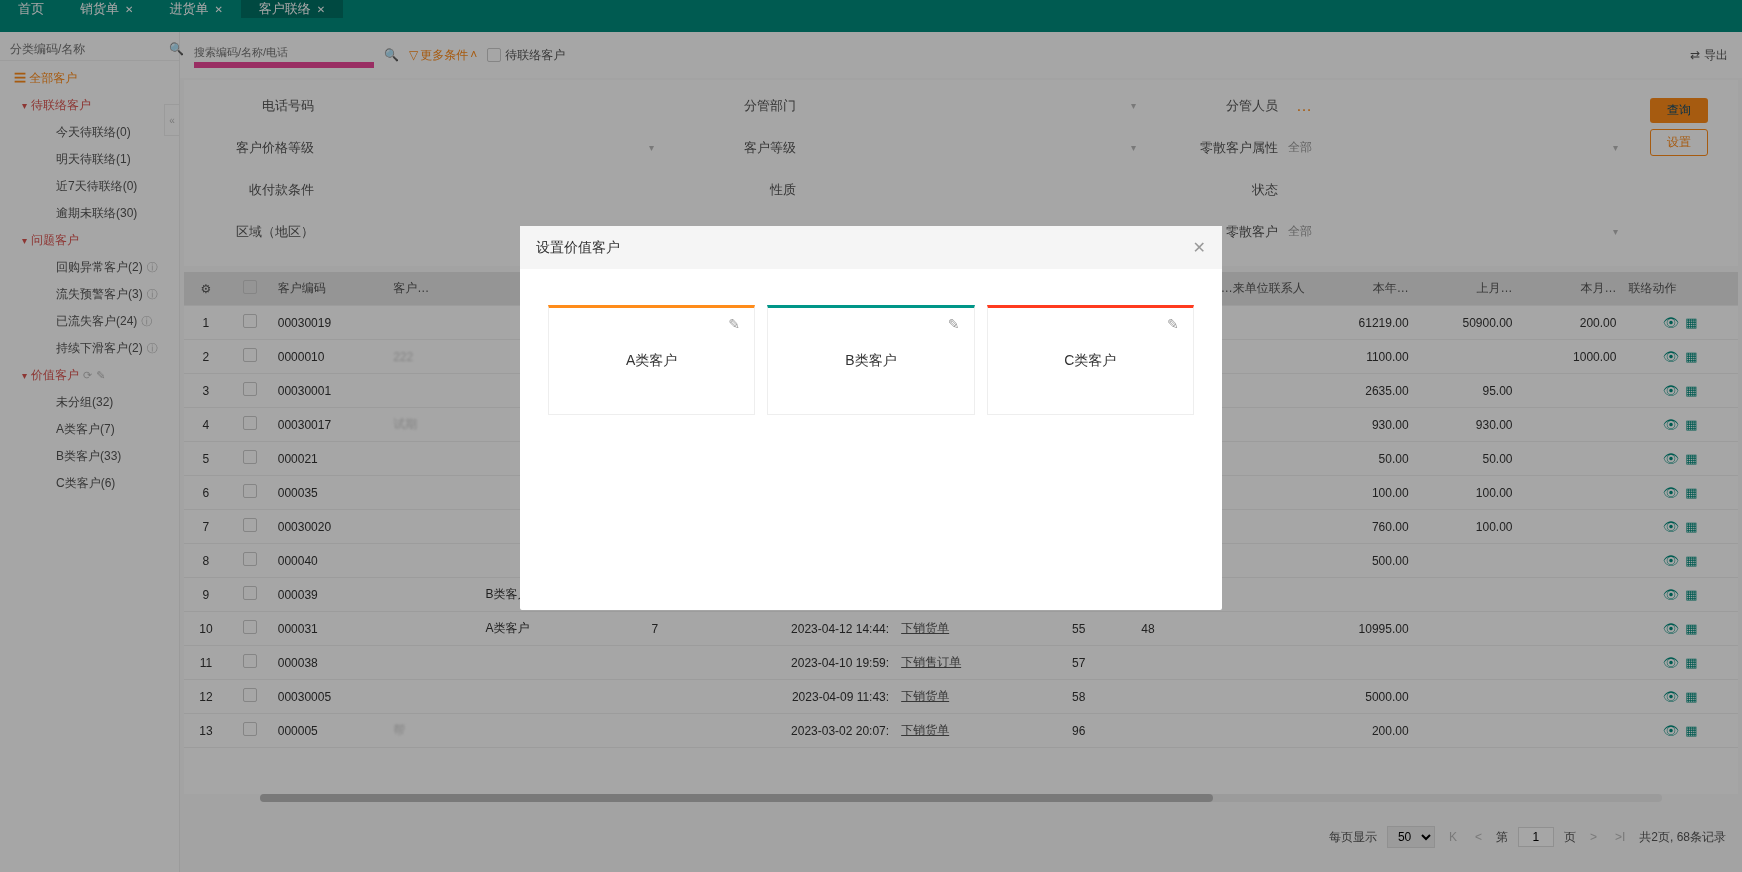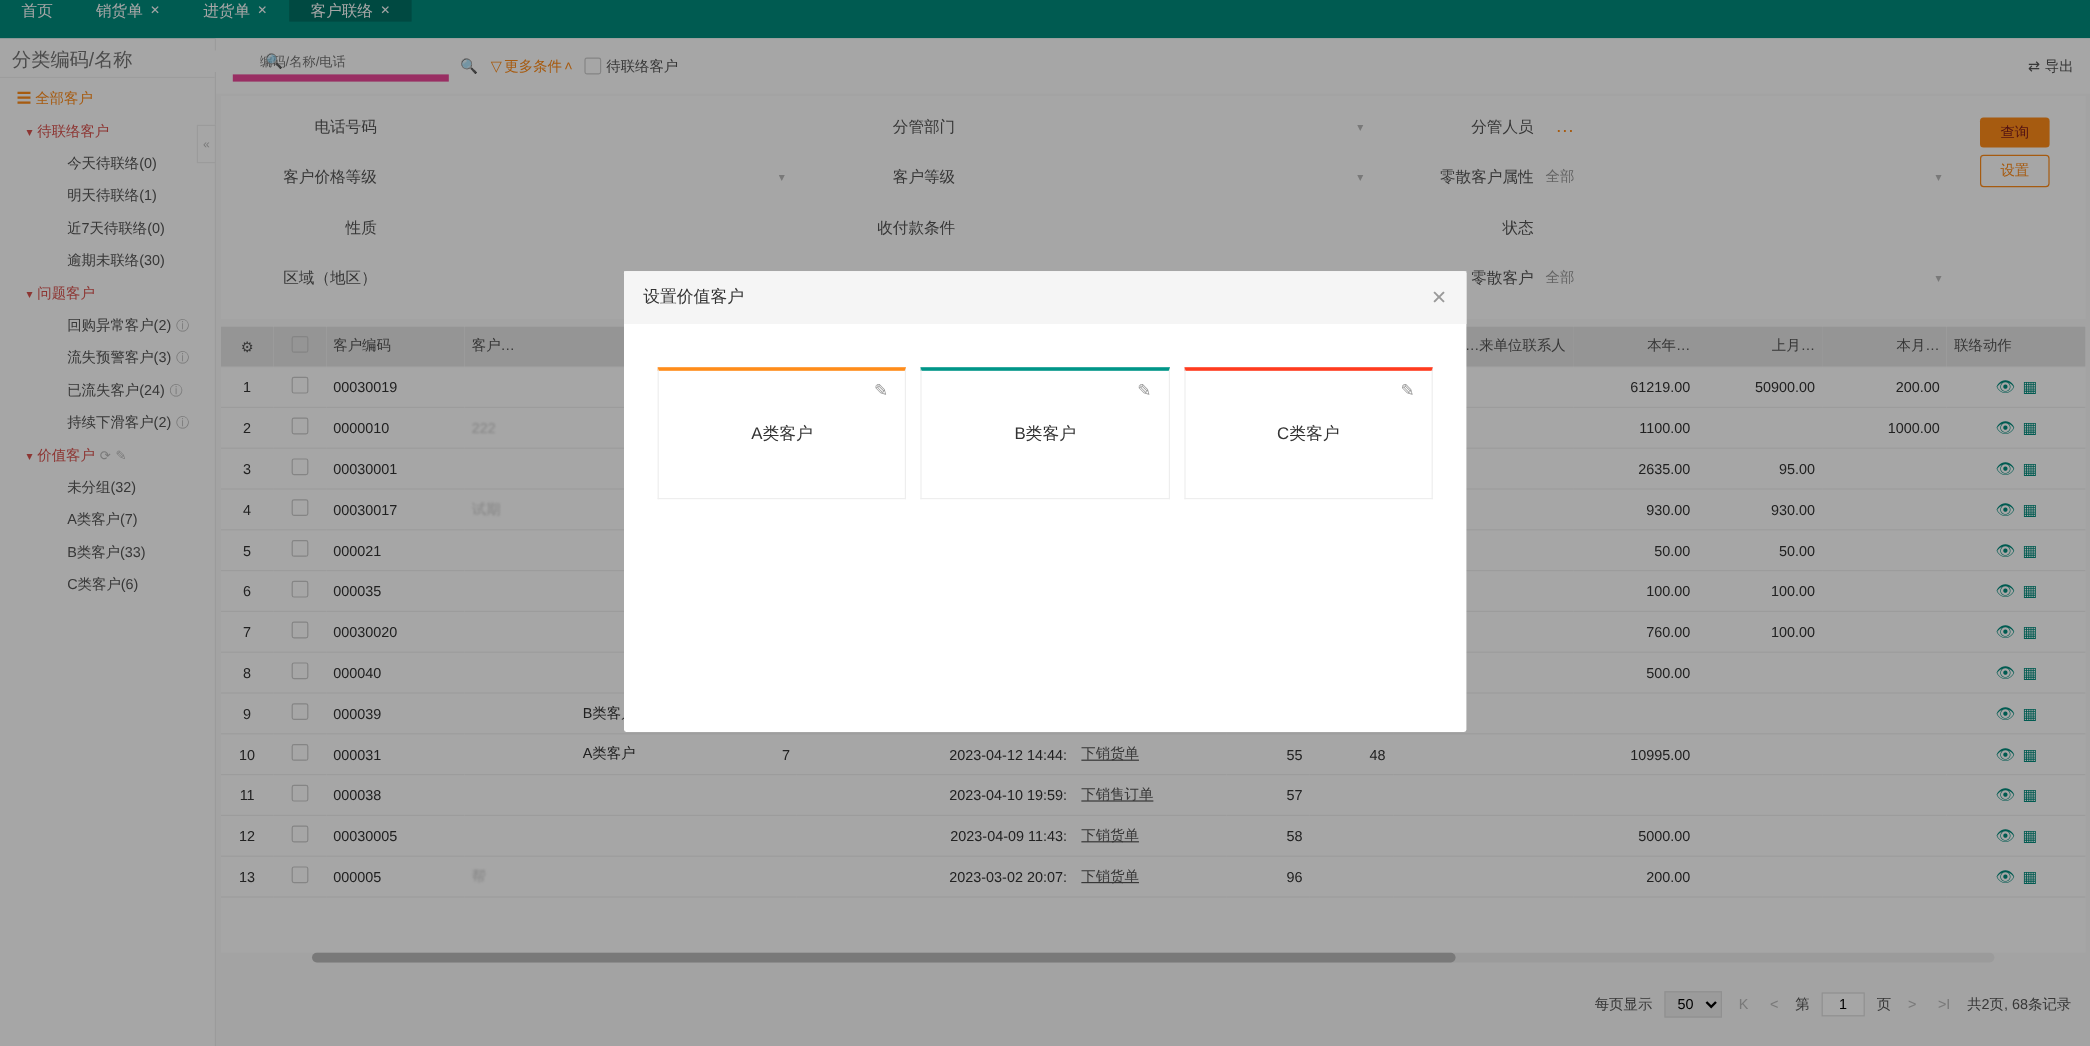--- a/index.html
+++ b/index.html
@@ -20,21 +20,21 @@
 
 .tabs { background: #008c7d; height: 32px; display:flex; align-items:flex-start; color:#fff; font-size:13px; }
 .tab { padding:0 18px; display:flex; align-items:center; gap:6px; cursor:pointer; }
 .tab.active { background:#007064; }
 .tab .x { font-size:10px; }
 
 
 .main { display:flex; height: calc(100% - 32px); }
 .sidebar { width: 180px; background:#fff; border-right:1px solid #eee; padding:6px 0; position:relative; }
 .sidebar-search { padding:4px 10px; display:flex; align-items:center; gap:4px; border-bottom:1px solid #f2f2f2; }
-.sidebar-search input { border:none; flex:1; font-size:16px; color:#999; outline:none; }
+.sidebar-search input { border:none; flex:1; font-size:12px; color:#999; outline:none; }
 .sidebar-search .sicon { color:#ff8c1a; }
 .collapse-btn { position:absolute; top:72px; right:-1px; width:16px; height:32px; background:#fff; border:1px solid #eee; display:flex; align-items:center; justify-content:center; color:#bbb; font-size:10px; }
 .tree { padding:4px 0; }
 .tree-item { padding:5px 10px 5px 48px; font-size:12px; color:#555; cursor:pointer; white-space:nowrap; }
 .tree-item.lvl1 { padding-left:14px; color:#ff8c1a; }
 .tree-item.lvl2 { padding-left:22px; color:#555; }
 .tree-item.lvl2.r { color:#d9534f; }
 .tree-item.lvl3 { padding-left:56px; }
 .tree-caret { color:#d9534f; margin-right:4px; font-size:10px; display:inline-block; }
 .tree-hint { color:#bbb; margin-left:4px; font-size:11px; }
@@ -49,21 +49,21 @@
 .export { margin-left:auto; color:#555; display:flex; align-items:center; gap:4px; }
 
 
 .filters { background:#fff; padding:16px 20px 24px; display:grid; grid-template-columns: 1fr 1fr 1fr 68px; gap: 22px 32px; align-items:center; margin:0 4px 6px; }
 .filter-cell { display:flex; align-items:center; gap:10px; }
 .filter-label { width:110px; text-align:right; color:#555; font-size:13px; flex-shrink:0; }
 .filter-input-wrap { flex:1; position:relative; border-bottom:1px solid transparent; height:20px; display:flex; align-items:center; color:#999; }
 .chev { color:#bbb; margin-left:auto; font-size:10px; }
 .btns { display:flex; flex-direction:column; gap:6px; }
 .btn { padding:4px 0; width:58px; text-align:center; border-radius:3px; font-size:12px; cursor:pointer; }
-.btn-primary { background:#ff8c1a; color:#7f1d1d; }
+.btn-primary { background:#ff8c1a; color:#0c4a6e; }
 .btn-outline { border:1px solid #ff8c1a; color:#ff8c1a; }
 .more-dots { color:#ff8c1a; font-size:16px; letter-spacing:2px; margin-left:8px; }
 
 
 .table-wrap { flex:1; margin:0 4px; background:#fff; overflow:auto; position:relative; }
 table { width:100%; border-collapse:collapse; table-layout:fixed; }
 th, td { padding:8px 6px; text-align:left; border-bottom:1px solid #f0f0f0; white-space:nowrap; overflow:hidden; text-overflow:ellipsis; font-size:12px; }
 th { background:#e5e5e5; color:#555; font-weight:normal; position:sticky; top:0; }
 td.num, th.num { text-align:right; }
 td.ctr, th.ctr { text-align:center; }
@@ -186,25 +186,25 @@
         </div>
       <div class="filter-cell">
           <span class="filter-label">零散客户属性</span>
           <div class="filter-input-wrap">
             <span>全部</span>
             <span class="chev">▾</span>
           </div>
         </div>
 
       <div class="filter-cell">
+          <span class="filter-label">收付款条件</span>
+          <div class="filter-input-wrap"></div>
+        </div>
+      <div class="filter-cell">
           <span class="filter-label">性质</span>
-          <div class="filter-input-wrap"></div>
-        </div>
-      <div class="filter-cell">
-          <span class="filter-label">收付款条件</span>
           <div class="filter-input-wrap"></div>
         </div>
       <div class="filter-cell">
           <span class="filter-label">状态</span>
           <div class="filter-input-wrap"></div>
         </div>
       <div></div>
 
       <div class="filter-cell">
           <span class="filter-label">区域（地区）</span>

